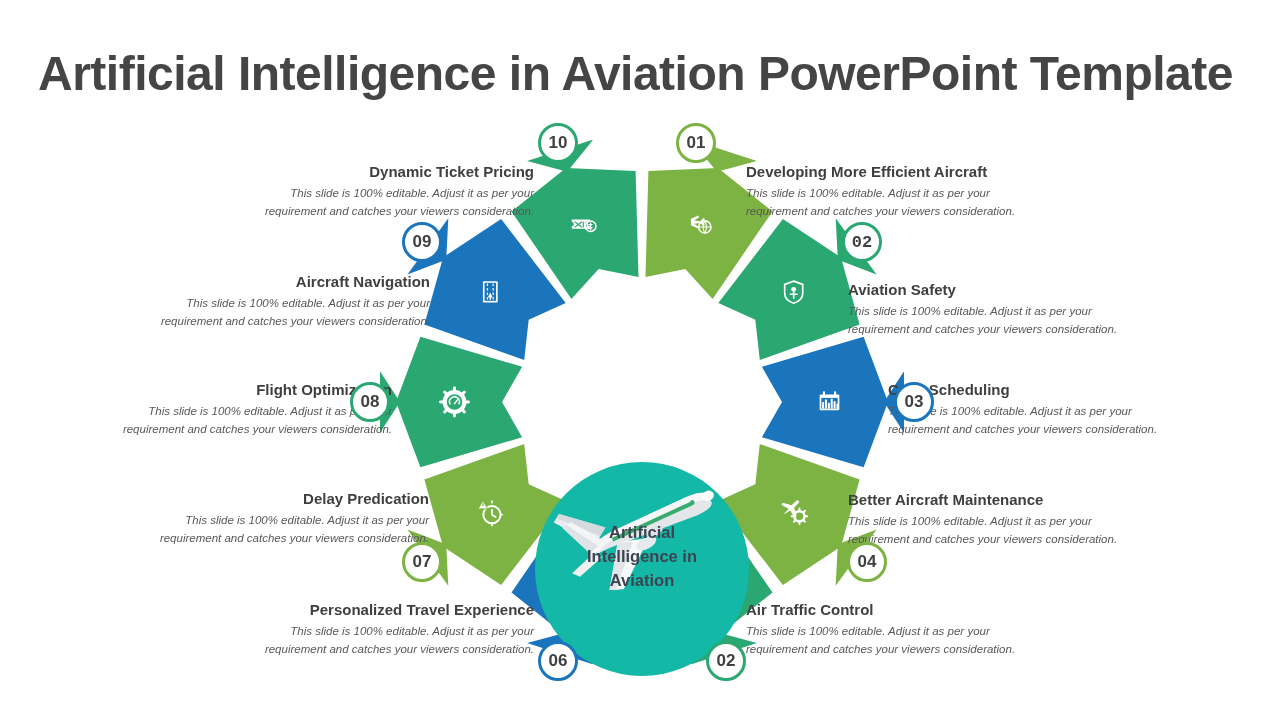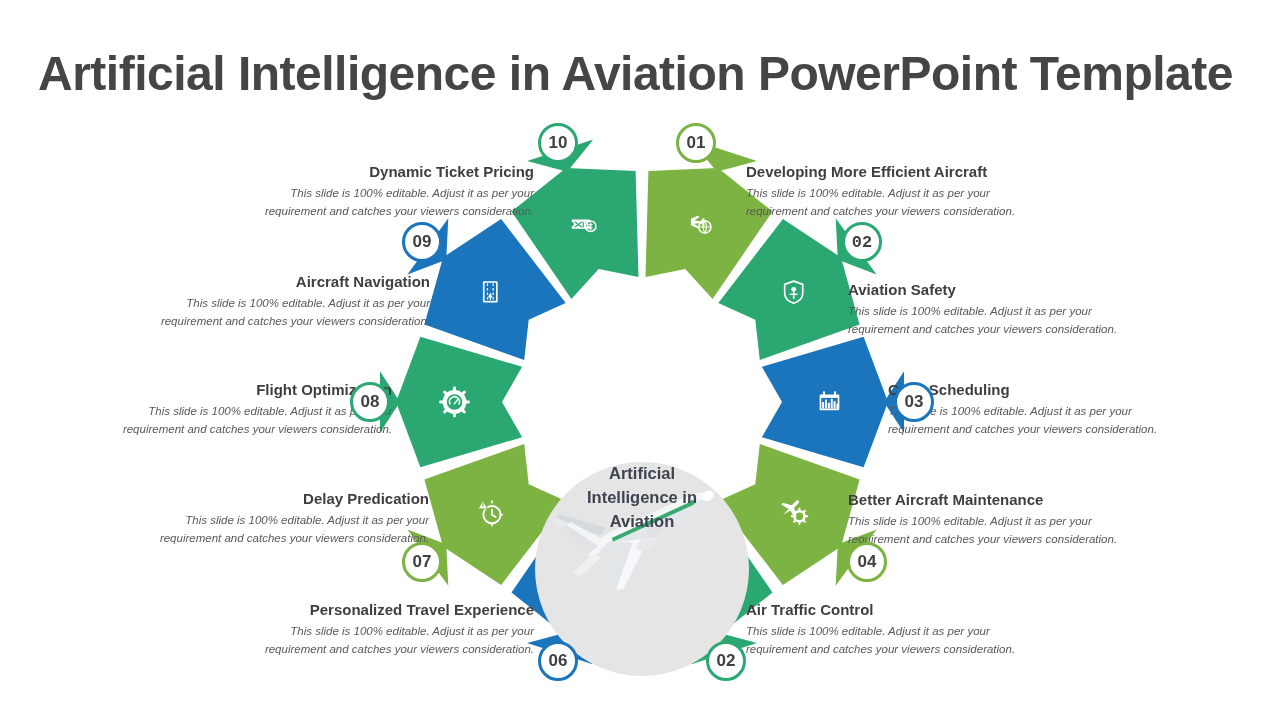--- a/index.html
+++ b/index.html
@@ -34,25 +34,25 @@
     left:380px; top:0px;
     width:524px; height:524px;
   }
 
   
   #hub{
     position:absolute;
     left:535px; top:322px;
     width:214px; height:214px;
     border-radius:50%;
-    background:#e5e5e5;
+    background:#14b8a6;
     display:flex;
     flex-direction:column;
     align-items:center;
-    justify-content:flex-start;
+    justify-content:center;
     padding-bottom:24px;
   }
   #hub-label{
     font-size:16.5px;
     font-weight:bold;
     color:#3d4450;
     text-align:center;
     line-height:1.45;
     width:150px;
     position:relative;

